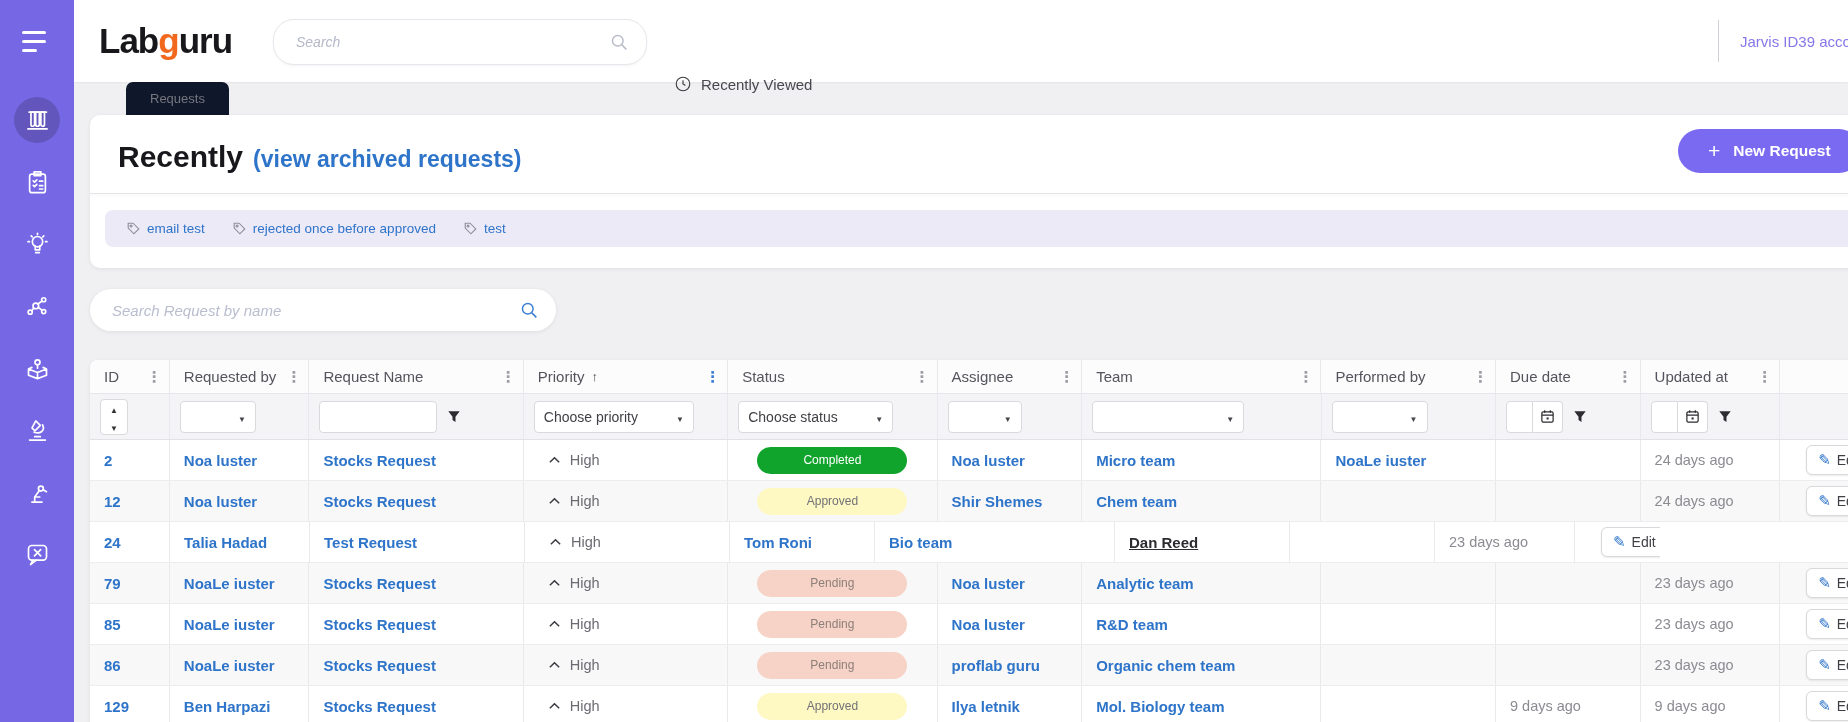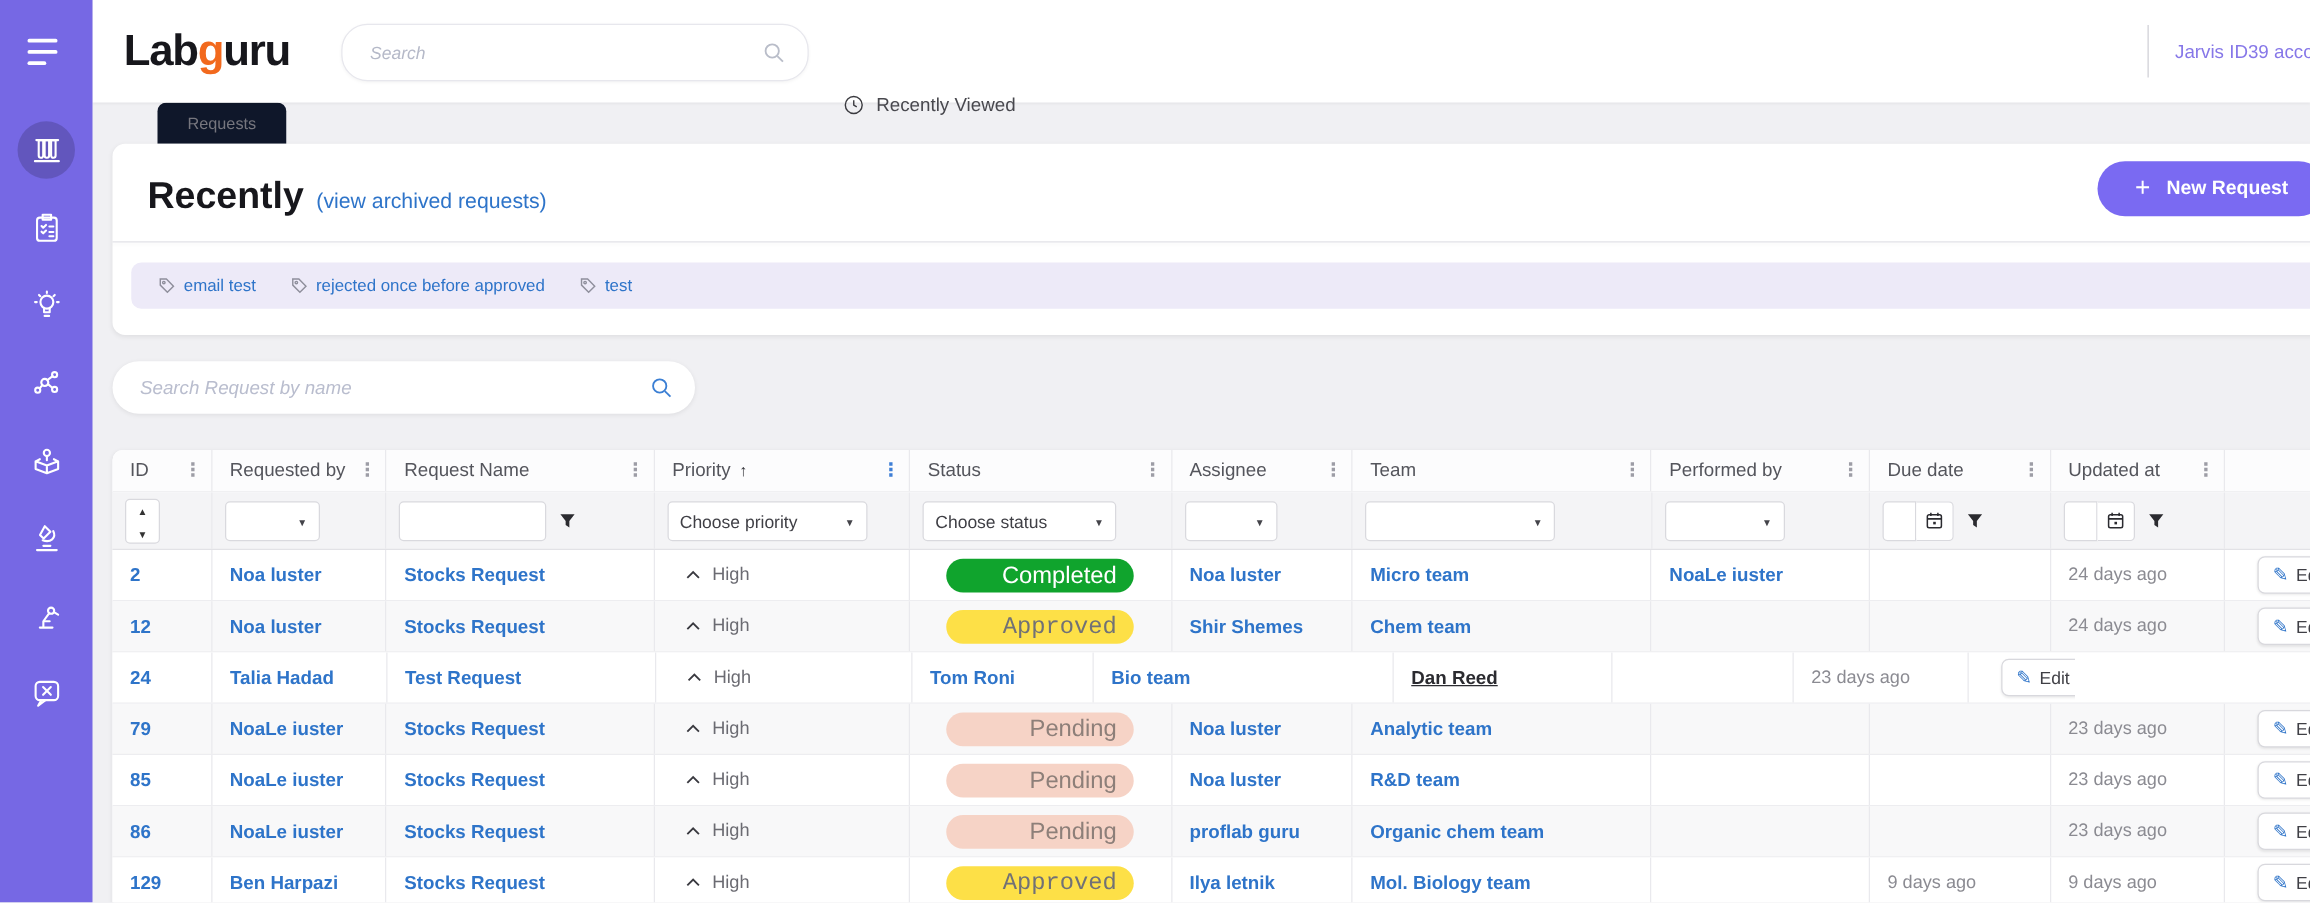--- a/index.html
+++ b/index.html
@@ -32,21 +32,21 @@
 
   
   #main { position:absolute; left:74px; top:82px; width:1774px; height:640px; background:#f0f0f3; overflow:hidden; }
 
   #crumb-tab { position:absolute; left:52px; top:0; height:33px; padding:0 24px; background:#0f172a; border-radius:7px 7px 0 0; display:flex; align-items:center; font-size:13px; color:#76767e; cursor:pointer; }
 
   
   #title-card { position:absolute; left:16px; top:33px; width:1790px; height:153px; background:#fff; border-radius:10px; box-shadow:0 1px 4px rgba(0,0,0,.07); }
   #title-row { position:absolute; left:28px; top:25px; display:flex; align-items:baseline; gap:10px; }
   #page-title { font-size:30px; font-weight:800; color:#17171c; }
-  #archived-link { font-size:17px; font-weight:normal; color:#2e74c9; cursor:pointer; }
+  #archived-link { font-size:23px; font-weight:bold; color:#2e74c9; cursor:pointer; }
   #new-request-btn { position:absolute; left:1588px; top:14px; height:44px; padding:0 30px; border:none; border-radius:24px; background:#7a6af2; color:#fff; font-size:15.5px; font-weight:bold; font-family:inherit; display:flex; align-items:center; gap:13px; cursor:pointer; white-space:nowrap; }
   #new-request-btn .plus::before { content:"+"; font-size:21px; font-weight:400; }
   #card-divider { position:absolute; left:0; top:78px; width:100%; height:1px; background:#e2e2e7; box-shadow:0 2px 3px rgba(0,0,0,.05); }
   #tags-bar { position:absolute; left:15px; top:95px; width:1765px; height:37px; background:#edeaf8; border-radius:8px; display:flex; align-items:center; padding:0 22px; gap:28px; }
   .tag-item { display:flex; align-items:center; gap:7px; cursor:pointer; }
   .tag-item svg { width:13px; height:13px; stroke:#8f8f9c; fill:none; stroke-width:1.4; }
   .tag-item span { font-size:13.5px; color:#2e74c9; }
 
   
   #list-search { position:absolute; left:16px; top:207px; width:466px; height:42px; background:#fff; border-radius:21px; box-shadow:0 1px 4px rgba(0,0,0,.08); display:flex; align-items:center; padding:0 18px 0 22px; }
@@ -85,23 +85,23 @@
 
   .trow { display:flex; height:41px; background:#fff; border-bottom:1px solid #ededf0; }
   .trow.alt { background:#f8f8f9; }
   .cell { display:flex; align-items:center; padding-left:14px; border-right:1px solid #e9e9ed; overflow:hidden; }
   .cell:last-child { border-right:none; }
   .link { font-size:15px; font-weight:bold; color:#2e74c9; text-decoration:none; cursor:pointer; white-space:nowrap; }
   .cell.c-priority { padding-left:24px; gap:9px; }
   .chev { width:13px; height:8px; stroke:#3a3a40; fill:none; stroke-width:1.6; flex:none; }
   .ptext { font-size:14.5px; color:#6b6b72; }
   .cell.c-status { justify-content:center; padding-left:0; }
-  .status-pill { min-width:150px; height:27px; line-height:27px; border-radius:14px; text-align:right; font-size:19px; padding:0 14px; }
+  .status-pill { min-width:150px; height:27px; line-height:27px; border-radius:14px; text-align:center; font-size:12px; padding:0 14px; }
   .st-completed { background:#10a42d; color:#fff; }
-  .st-approved { background:#fde047; color:#717176;font-family:Liberation Mono, monospace; }
+  .st-approved { background:#fef9c3; color:#717176; }
   .st-in_progress { background:#c7edbd; color:#6e8070; }
   .st-pending { background:#f6d3c6; color:#8d7f79; }
   .pb-link { font-size:15px; font-weight:bold; color:#2e74c9; cursor:pointer; }
   .pb-underline { font-size:15px; font-weight:bold; color:#2b2b30; text-decoration:underline; cursor:pointer; }
   .gray { font-size:14.5px; color:#8b8b92; white-space:nowrap; }
   .edit-btn { margin-left:12px; height:30px; padding:0 11px; background:#fff; border:1px solid #d8d8dd; border-radius:6px; box-shadow:0 1px 2px rgba(0,0,0,.08); display:flex; align-items:center; gap:6px; cursor:pointer; font-family:inherit; white-space:nowrap; }
   .pencil::before { content:"\270E"; color:#2e74c9; font-size:15px; }
   .edit-label { font-size:14px; color:#3f3f45; }
 </style>
 </head>

